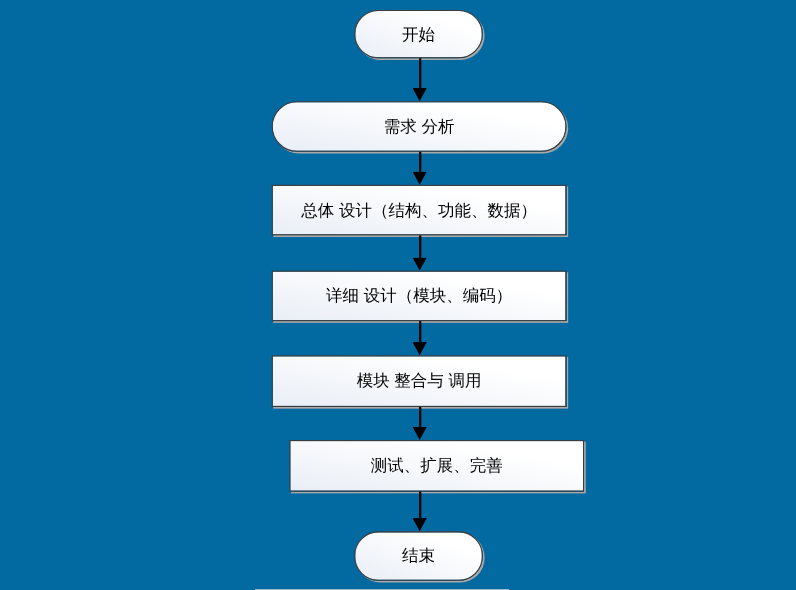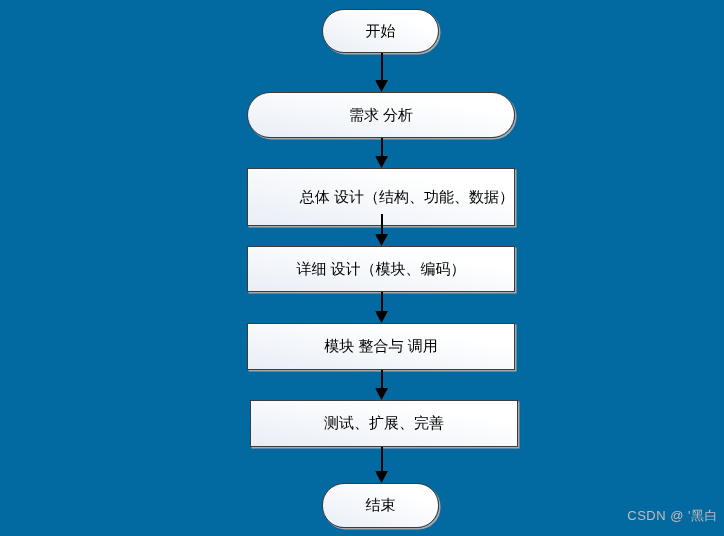--- a/index.html
+++ b/index.html
@@ -82,21 +82,21 @@
 
   <div class="node process" style="left:247px; top:92px; width:268px; height:46px;border-radius:23px;">
     <span>需求 分析</span>
   </div>
 
   <div class="arrow" style="left:375px; top:138px; height:30px;">
     <div class="shaft"></div>
     <div class="head"></div>
   </div>
 
-  <div class="node process" style="left:247px; top:168px; width:268px; height:58px;justify-content:flex-end;">
+  <div class="node process" style="left:247px; top:168px; width:268px; height:46px;">
     <span>总体 设计（结构、功能、数据）</span>
   </div>
 
   <div class="arrow" style="left:375px; top:214px; height:32px;">
     <div class="shaft"></div>
     <div class="head"></div>
   </div>
 
   <div class="node process" style="left:247px; top:246px; width:268px; height:46px;">
     <span>详细 设计（模块、编码）</span>
@@ -109,28 +109,27 @@
 
   <div class="node process" style="left:247px; top:323px; width:268px; height:47px;">
     <span>模块 整合与 调用</span>
   </div>
 
   <div class="arrow" style="left:375px; top:370px; height:30px;">
     <div class="shaft"></div>
     <div class="head"></div>
   </div>
 
-  <div class="node process" style="left:250px; top:400px; width:268px; height:47px;">
+  <div class="node process" style="left:263px; top:400px; width:268px; height:47px;">
     <span>测试、扩展、完善</span>
   </div>
 
   <div class="arrow" style="left:375px; top:447px; height:36px;">
     <div class="shaft"></div>
     <div class="head"></div>
   </div>
 
   <div class="node terminator" style="left:322px; top:483px; width:117px; height:45px;">
     <span>结束</span>
   </div>
 
-  <div class="watermark">CSDN @ '黑白</div>
 
 </div>
 
 </body></html>

